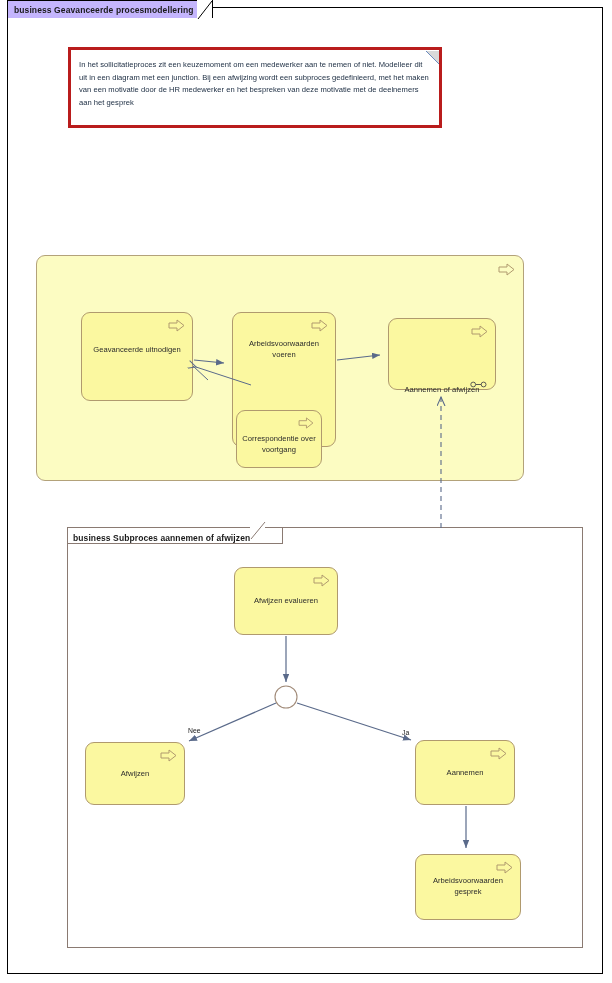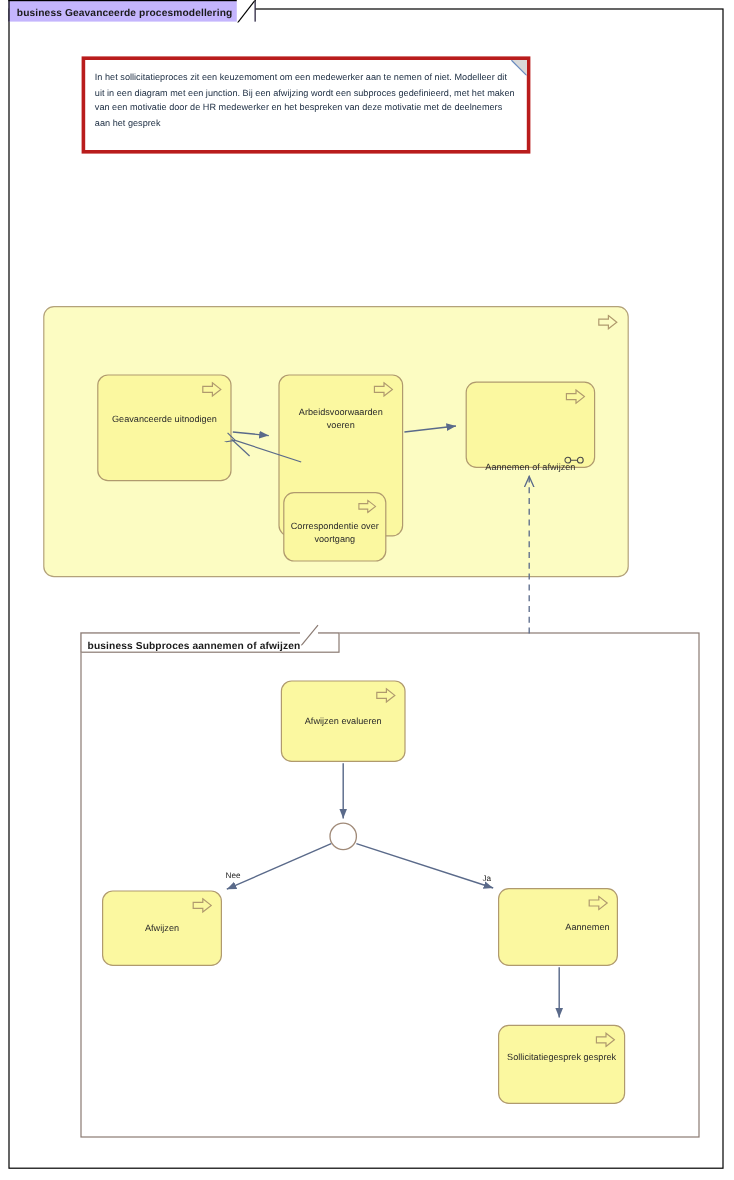--- a/index.html
+++ b/index.html
@@ -283,30 +283,30 @@
 <div class="proc-box" id="proc-afwijzen" style="left:85px; top:742px; width:100px; height:63px;padding-left:28px;">
   <div class="proc-label" style="top:25px;">Afwijzen</div>
   <span class="proc-icon" style="right:7px; top:5px;">
     <svg width="17" height="13" viewBox="0 0 17 13">
       <path d="M1,4 L9,4 L9,1 L16,6.5 L9,12 L9,9 L1,9 Z" fill="none" stroke="#b09a6e" stroke-width="1"></path>
     </svg>
   </span>
 </div>
 
 <div class="proc-box" id="proc-aannemen" style="left:415px; top:740px; width:100px; height:65px;">
-  <div class="proc-label" style="top:26px;text-align:right;">Aannemen</div>
+  <div class="proc-label" style="top:26px;">Aannemen</div>
   <span class="proc-icon" style="right:7px; top:5px;">
     <svg width="17" height="13" viewBox="0 0 17 13">
       <path d="M1,4 L9,4 L9,1 L16,6.5 L9,12 L9,9 L1,9 Z" fill="none" stroke="#b09a6e" stroke-width="1"></path>
     </svg>
   </span>
 </div>
 
 <div class="proc-box" id="proc-arbeidsvoorwaarden-gesprek" style="left:415px; top:854px; width:106px; height:66px;">
-  <div class="proc-label" style="top:20px;">Sollicitatiegesprek gesprek</div>
+  <div class="proc-label" style="top:20px;">Arbeidsvoorwaarden gesprek</div>
   <span class="proc-icon" style="right:7px; top:5px;">
     <svg width="17" height="13" viewBox="0 0 17 13">
       <path d="M1,4 L9,4 L9,1 L16,6.5 L9,12 L9,9 L1,9 Z" fill="none" stroke="#b09a6e" stroke-width="1"></path>
     </svg>
   </span>
 </div>
 
 <div class="edge-label" style="left:188px; top:727px;">Nee</div>
 <div class="edge-label" style="left:402px; top:729px;">Ja</div>
 

